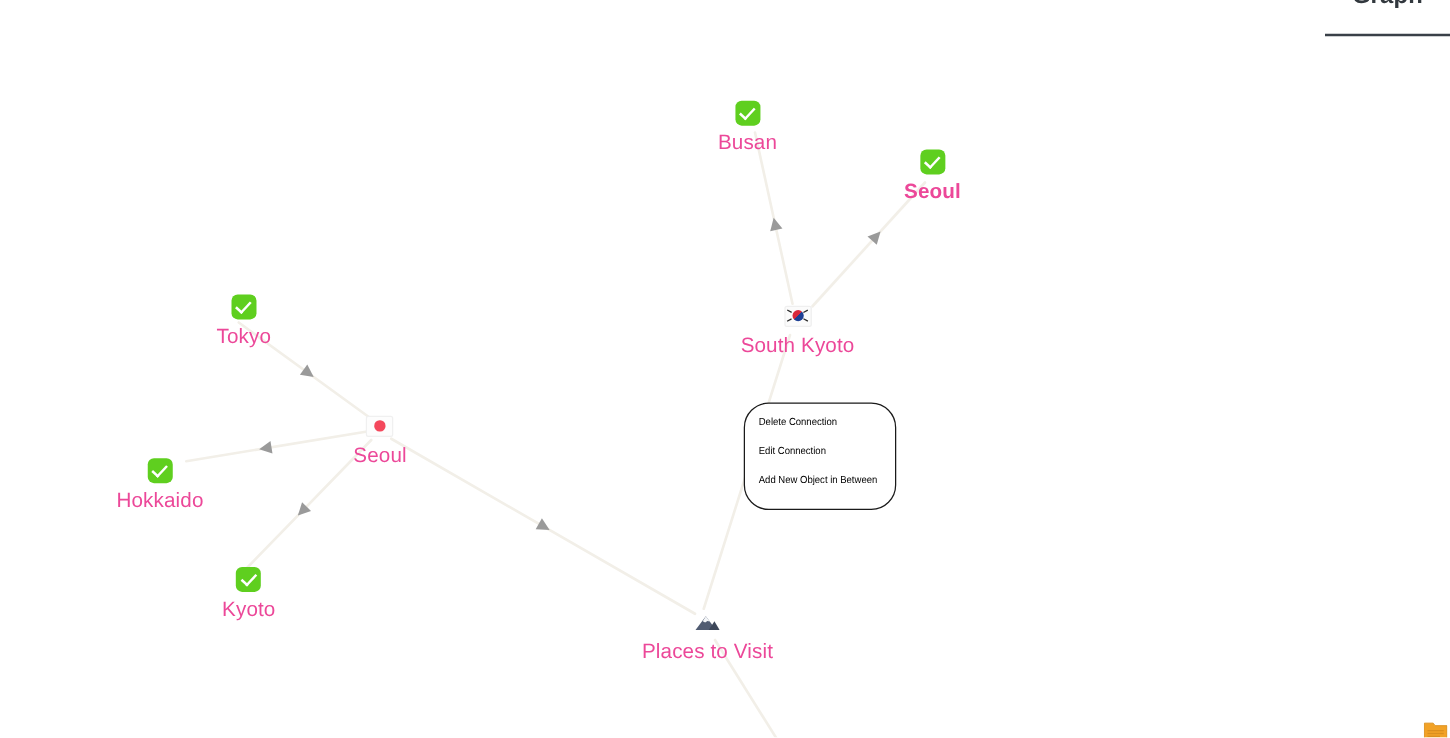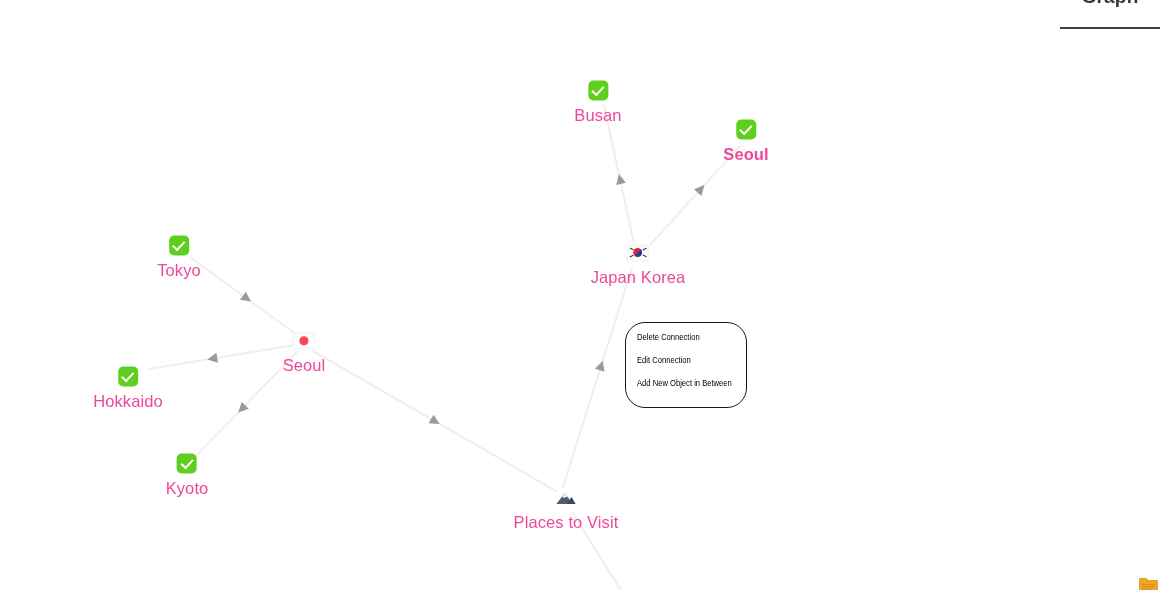--- a/index.html
+++ b/index.html
@@ -169,21 +169,21 @@
     position: absolute;
     left: 1139px;
     top: 576px;
     width: 19px;
     height: 16px;
   }
 
   
   #context-menu {
     position: absolute;
-    left: 625px;
+    left: 595px;
     top: 322px;
     width: 122px;
     height: 86px;
     background: #ffffff;
     border: 1.6px solid #1a1a1a;
     border-radius: 20px;
     box-sizing: border-box;
     padding: 11px 0 0 11px;
   }
   .menu-item {
@@ -245,41 +245,41 @@
         <div class="node" style="left: 638px; top: 264px;">
           <span class="node-icon">
             <span class="icon-flag-kr">
               <span class="kr-taeguk"></span>
               <span class="kr-bar" style="left:1.6px;top:3.3px;transform:rotate(28deg)"></span>
               <span class="kr-bar" style="left:1.6px;top:10px;transform:rotate(-28deg)"></span>
               <span class="kr-bar" style="left:14.5px;top:3.3px;transform:rotate(-28deg)"></span>
               <span class="kr-bar" style="left:14.5px;top:10px;transform:rotate(28deg)"></span>
             </span>
           </span>
-          <span class="node-label">Japan Korea</span>
-        </div>
-        <div class="node" style="left: 179px; top: 257px;">
+          <span class="node-label">South Kyoto</span>
+        </div>
+        <div class="node" style="left: 195px; top: 257px;">
           <span class="node-icon">
             <span class="icon-check"></span>
           </span>
           <span class="node-label">Tokyo</span>
         </div>
         <div class="node" style="left: 304px; top: 352px;">
           <span class="node-icon">
             <span class="icon-flag-jp"></span>
           </span>
           <span class="node-label">Seoul</span>
         </div>
         <div class="node" style="left: 128px; top: 388px;">
           <span class="node-icon">
             <span class="icon-check"></span>
           </span>
           <span class="node-label">Hokkaido</span>
         </div>
-        <div class="node" style="left: 187px; top: 475px;">
+        <div class="node" style="left: 199px; top: 475px;">
           <span class="node-icon">
             <span class="icon-check"></span>
           </span>
           <span class="node-label">Kyoto</span>
         </div>
         <div class="node" style="left: 566px; top: 509px;">
           <span class="node-icon">
             <svg class="icon-mountain" viewBox="0 0 24 18" xmlns="http://www.w3.org/2000/svg">
               <path d="M2 16 L11 4 L20 16 Z" fill="#515c72"></path>
               <path d="M11 4 L14.4 8.6 L12.4 8.2 L10.4 9.6 L8.3 8.4 L11 4 Z" fill="#f3f5f8"></path>

